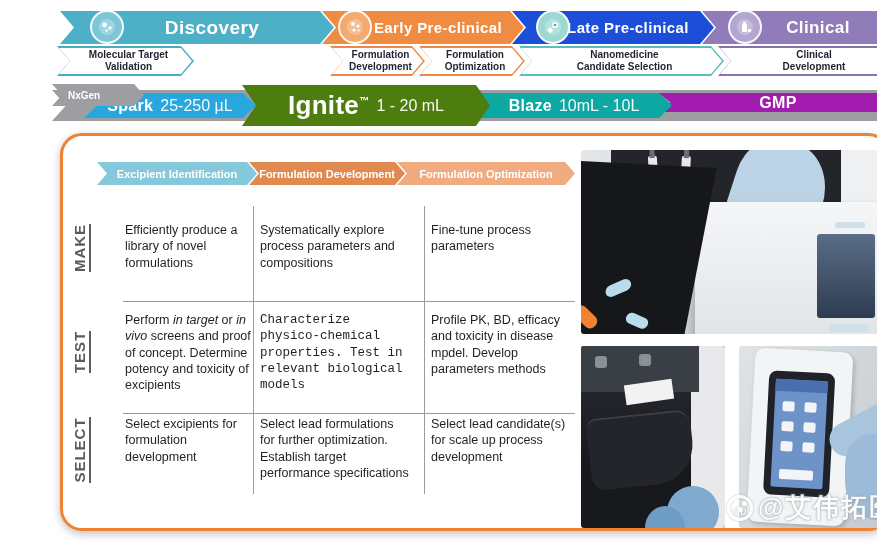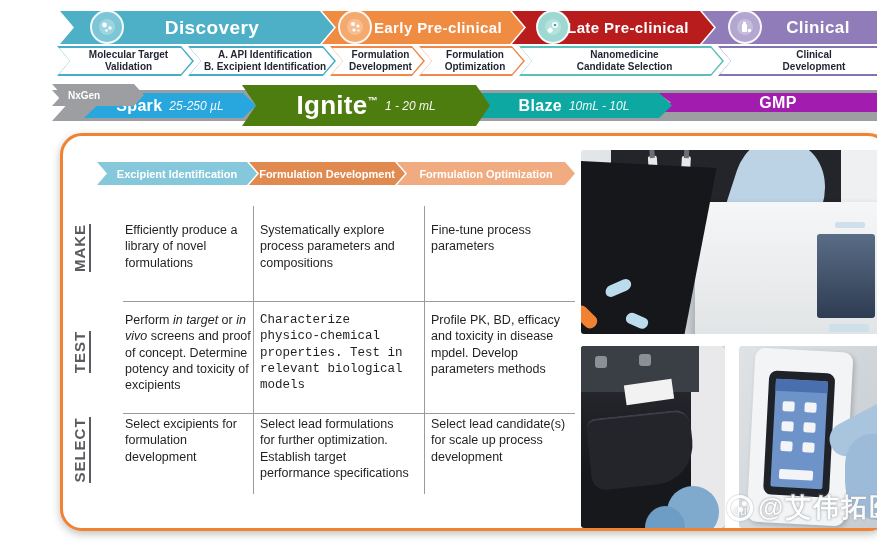--- a/index.html
+++ b/index.html
@@ -11,21 +11,21 @@
   .chev-sm{clip-path:polygon(13px 50%,0 0,calc(100% - 13px) 0,100% 50%,calc(100% - 13px) 100%,0 100%);}
   .chev-xs{clip-path:polygon(10px 50%,0 0,calc(100% - 10px) 0,100% 50%,calc(100% - 10px) 100%,0 100%);}
 
   
   .stage{position:absolute;top:11px;height:33px;display:flex;align-items:center;color:#fff;}
   .stage .badge{position:absolute;top:-1px;width:34px;height:34px;border-radius:50%;
     border:2px solid rgba(255,255,255,.9);display:flex;align-items:center;justify-content:center;}
   .stage .lbl{width:100%;text-align:center;font-weight:bold;letter-spacing:.4px;padding-left:30px;}
   .st-discovery{left:28px;width:274px;background:#4EB0C7;z-index:4;}
   .st-early{left:290px;width:202px;background:#F08B42;z-index:3;}
-  .st-late{left:480px;width:202px;background:#b91c1c;z-index:2;}
+  .st-late{left:480px;width:202px;background:#1d4ed8;z-index:2;}
   .st-clinical{left:670px;width:202px;background:#8F7CB8;z-index:1;}
   .st-discovery .lbl{font-size:19px;}
   .st-early .lbl,.st-late .lbl{font-size:15px;}
   .st-clinical .lbl{font-size:17px;}
   .bg-disc{background:#7cc6d6;} .bg-early{background:#f4a96e;} .bg-late{background:#9dd8d2;} .bg-clin{background:#b3a6d0;}
 
   
   .sub{position:absolute;top:46px;height:30px;}
   .sub .fill{position:absolute;top:2px;left:2px;right:2px;bottom:2px;background:#fff;
     clip-path:polygon(11px 50%,0 0,calc(100% - 11px) 0,100% 50%,calc(100% - 11px) 100%,0 100%);}
@@ -35,21 +35,21 @@
 
   
   .nx-backdrop{position:absolute;left:20px;top:90px;width:852px;height:31px;background:#9C9EA1;z-index:1;}
   .nx-seg{position:absolute;display:flex;align-items:center;justify-content:center;color:#fff;gap:7px;}
   .nx-spark{left:52px;top:93px;width:172px;height:25px;background:#28A7DE;z-index:4;}
   .nx-ignite{left:210px;top:85px;width:248px;height:41px;background:#4d7c0f;z-index:5;}
   .nx-blaze{left:444px;top:93px;width:196px;height:25px;background:#0EA8A3;z-index:3;}
   .nx-gmp{left:626px;top:93px;width:240px;height:19px;background:#a21caf;z-index:2;}
   .nx-name{font-weight:bold;font-size:16px;letter-spacing:.3px;}
   .nx-ignite .nx-name{font-size:26px;}
-  .nx-range{font-size:12px;opacity:.95;font-style:italic;}
+  .nx-range{font-size:16px;opacity:.95;}
   .nx-tm{font-size:10px;vertical-align:super;}
   .nx-brand{position:absolute;left:20px;top:84px;width:92px;height:22px;background:#9C9EA1;z-index:6;
     display:flex;align-items:center;color:#fff;font-size:10px;font-weight:bold;padding-left:16px;}
 
   
   .panel{position:absolute;left:28px;top:133px;width:830px;height:398px;background:#fff;
     border:3px solid #F08232;border-radius:22px;box-shadow:0 3px 8px rgba(0,0,0,.25);}
 
   .hdr{position:absolute;top:26px;height:23px;display:flex;align-items:center;justify-content:center;
     color:#fff;font-weight:bold;font-size:11px;}
@@ -158,27 +158,20 @@
         </svg>
     </span>
     <span class="lbl">Clinical</span>
   </div>
 
   <div class="sub chev-sm bc-blue" style="left:25px;width:137px;z-index:6;">
     <div class="fill"></div>
     <div class="txt">
         <span>Molecular Target</span>
         <span>Validation</span>
-      </div>
-  </div>
-  <div class="sub chev-sm bc-blue" style="left:156px;width:148px;z-index:5;">
-    <div class="fill"></div>
-    <div class="txt">
-        <span>A. API Identification</span>
-        <span>B. Excipient Identification</span>
       </div>
   </div>
   <div class="sub chev-sm bc-orange" style="left:298px;width:95px;z-index:4;">
     <div class="fill"></div>
     <div class="txt">
         <span>Formulation</span>
         <span>Development</span>
       </div>
   </div>
   <div class="sub chev-sm bc-orange" style="left:387px;width:106px;z-index:3;">

